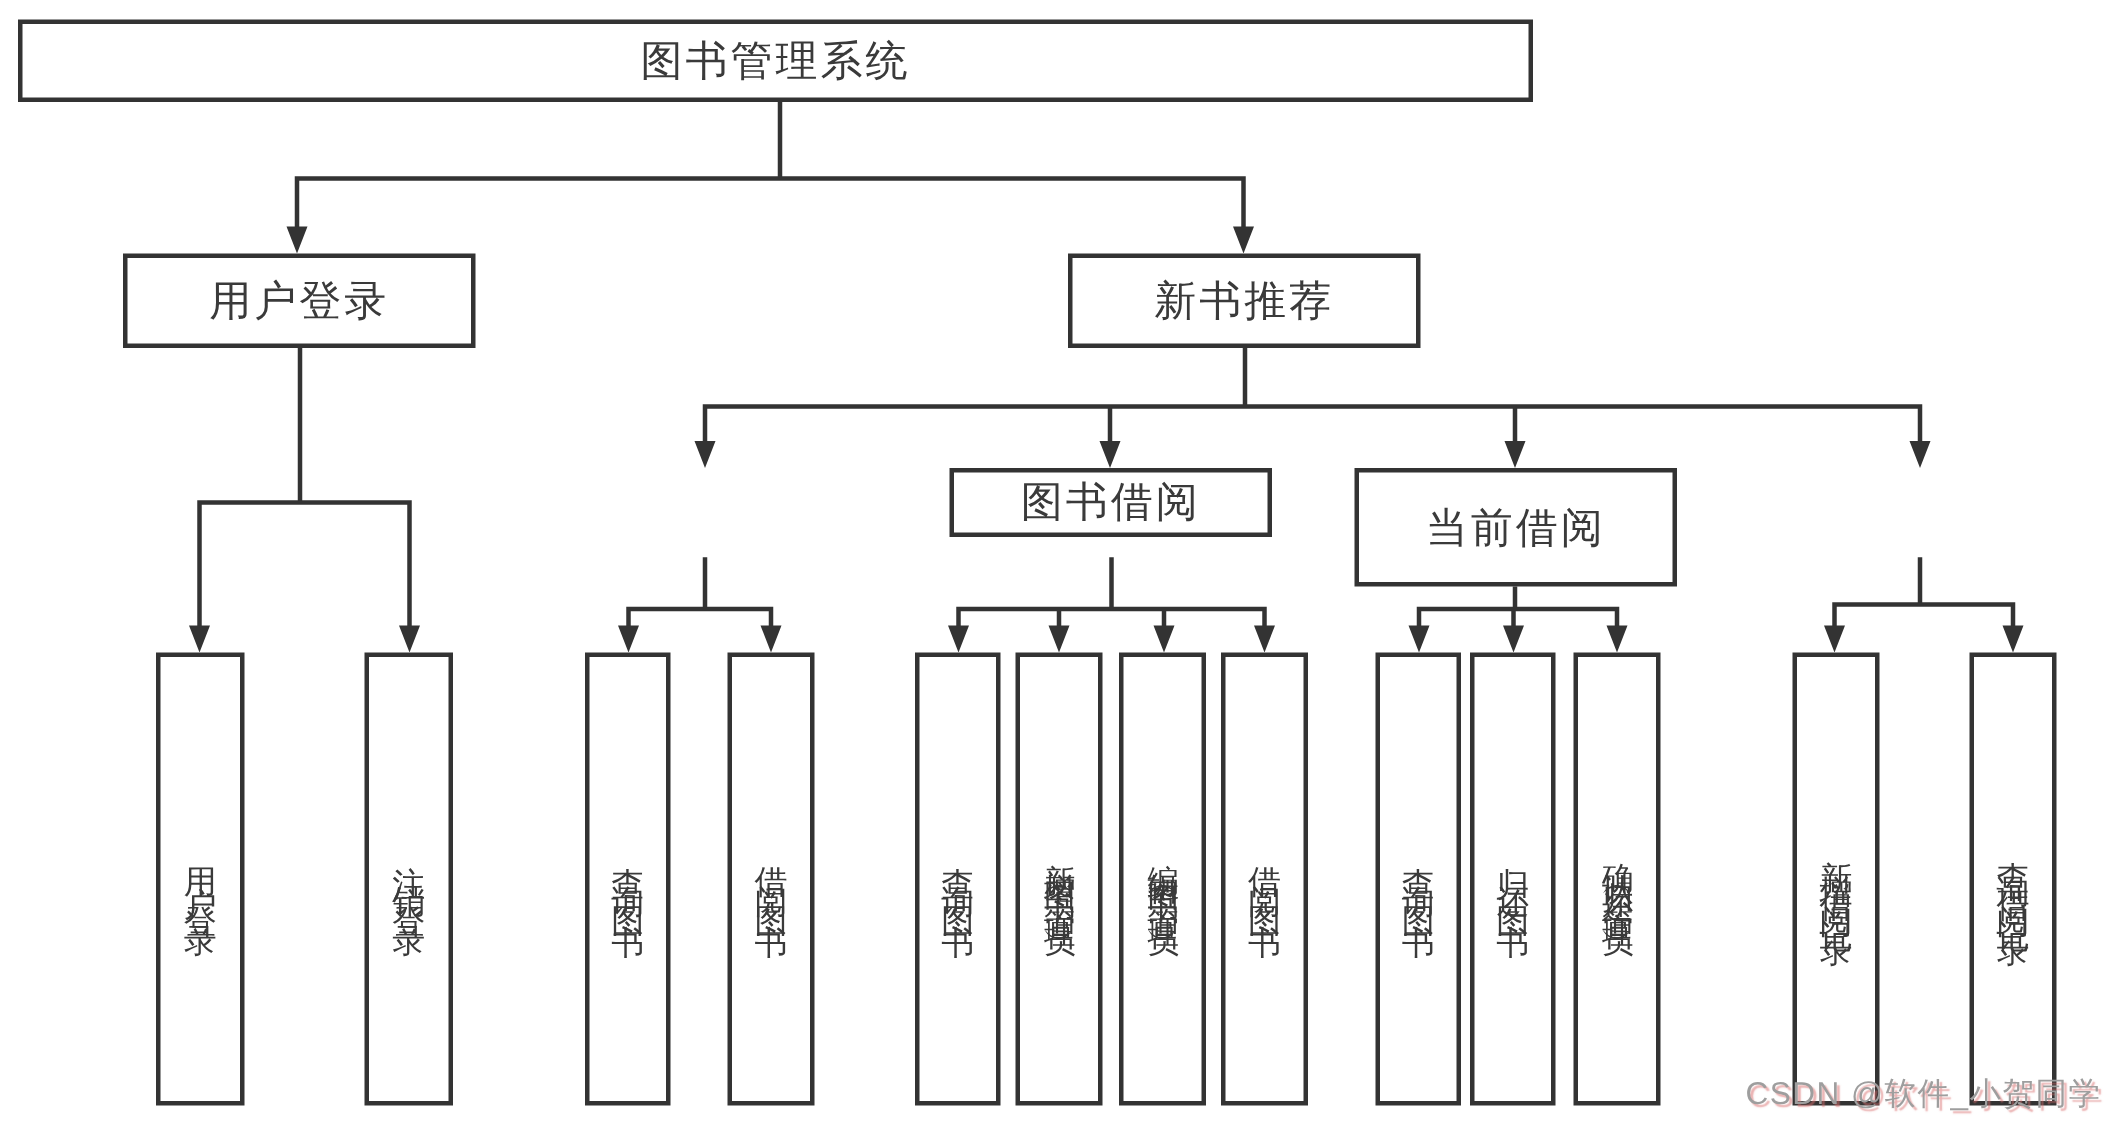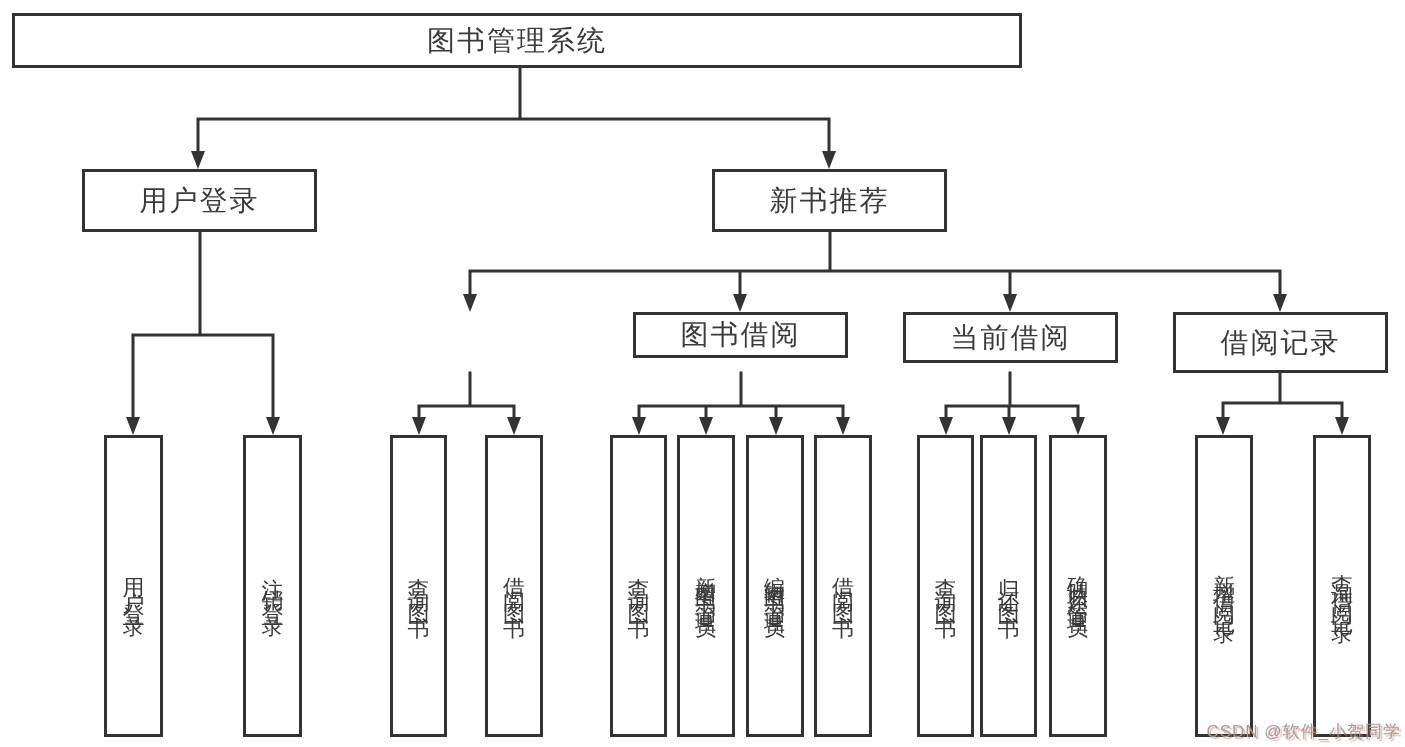--- a/index.html
+++ b/index.html
@@ -18,21 +18,21 @@
     top:435px;height:302px;
     display:flex;align-items:center;justify-content:center;
     writing-mode:vertical-rl;text-orientation:mixed;
     font-size:22px;line-height:1;
   }
   .ls4{letter-spacing:13px;}
   .ls6{letter-spacing:10px;}
   .ls9{letter-spacing:6px;font-size:21px;}
   .watermark{
     position:absolute;right:4px;bottom:4px;
-    font-size:17px;letter-spacing:1px;color:#9e9e9e;
+    font-size:21px;letter-spacing:1px;color:#9e9e9e;
     text-shadow:2px 2px 1px rgba(217,110,110,0.55);
     white-space:nowrap;
   }
 </style>
 </head>
 <body>
 
 <div class="stage">
 
   <svg class="wires" width="1405" height="747" viewBox="0 0 1405 747" aria-hidden="true">
@@ -53,22 +53,21 @@
       M939 417h14l-7 18z M1002 417h14l-7 18z M1071 417h14l-7 18z
       M1216 417h14l-7 18z M1335 417h14l-7 18z"></path>
   </svg>
 
   <div class="box" style="left:12px;top:13px;width:1010px;height:55px;">图书管理系统</div>
 
   <div class="box" style="left:82px;top:169px;width:235px;height:63px;">用户登录</div>
   <div class="box" style="left:712px;top:169px;width:235px;height:63px;">新书推荐</div>
 
   <div class="box" style="left:633px;top:312px;width:215px;height:46px;">图书借阅</div>
-  <div class="box" style="left:903px;top:312px;width:215px;height:51px;">当前借阅</div>
-  <div class="box" style="left:1173px;top:312px;width:215px;height:61px;">借阅记录</div>
+  <div class="box" style="left:903px;top:312px;width:215px;height:79px;">当前借阅</div>
 
   <div class="vbox ls4" style="left:104px;width:59px;">用户登录</div>
   <div class="vbox ls4" style="left:243px;width:59px;">注销登录</div>
 
   <div class="vbox ls4" style="left:390px;width:57px;">查询图书</div>
   <div class="vbox ls4" style="left:485px;width:58px;">借阅图书</div>
 
   <div class="vbox ls4" style="left:610px;width:57px;">查询图书</div>
   <div class="vbox ls9" style="left:677px;width:58px;">新增图书（管理员）</div>
   <div class="vbox ls9" style="left:746px;width:58px;">编辑图书（管理员）</div>

